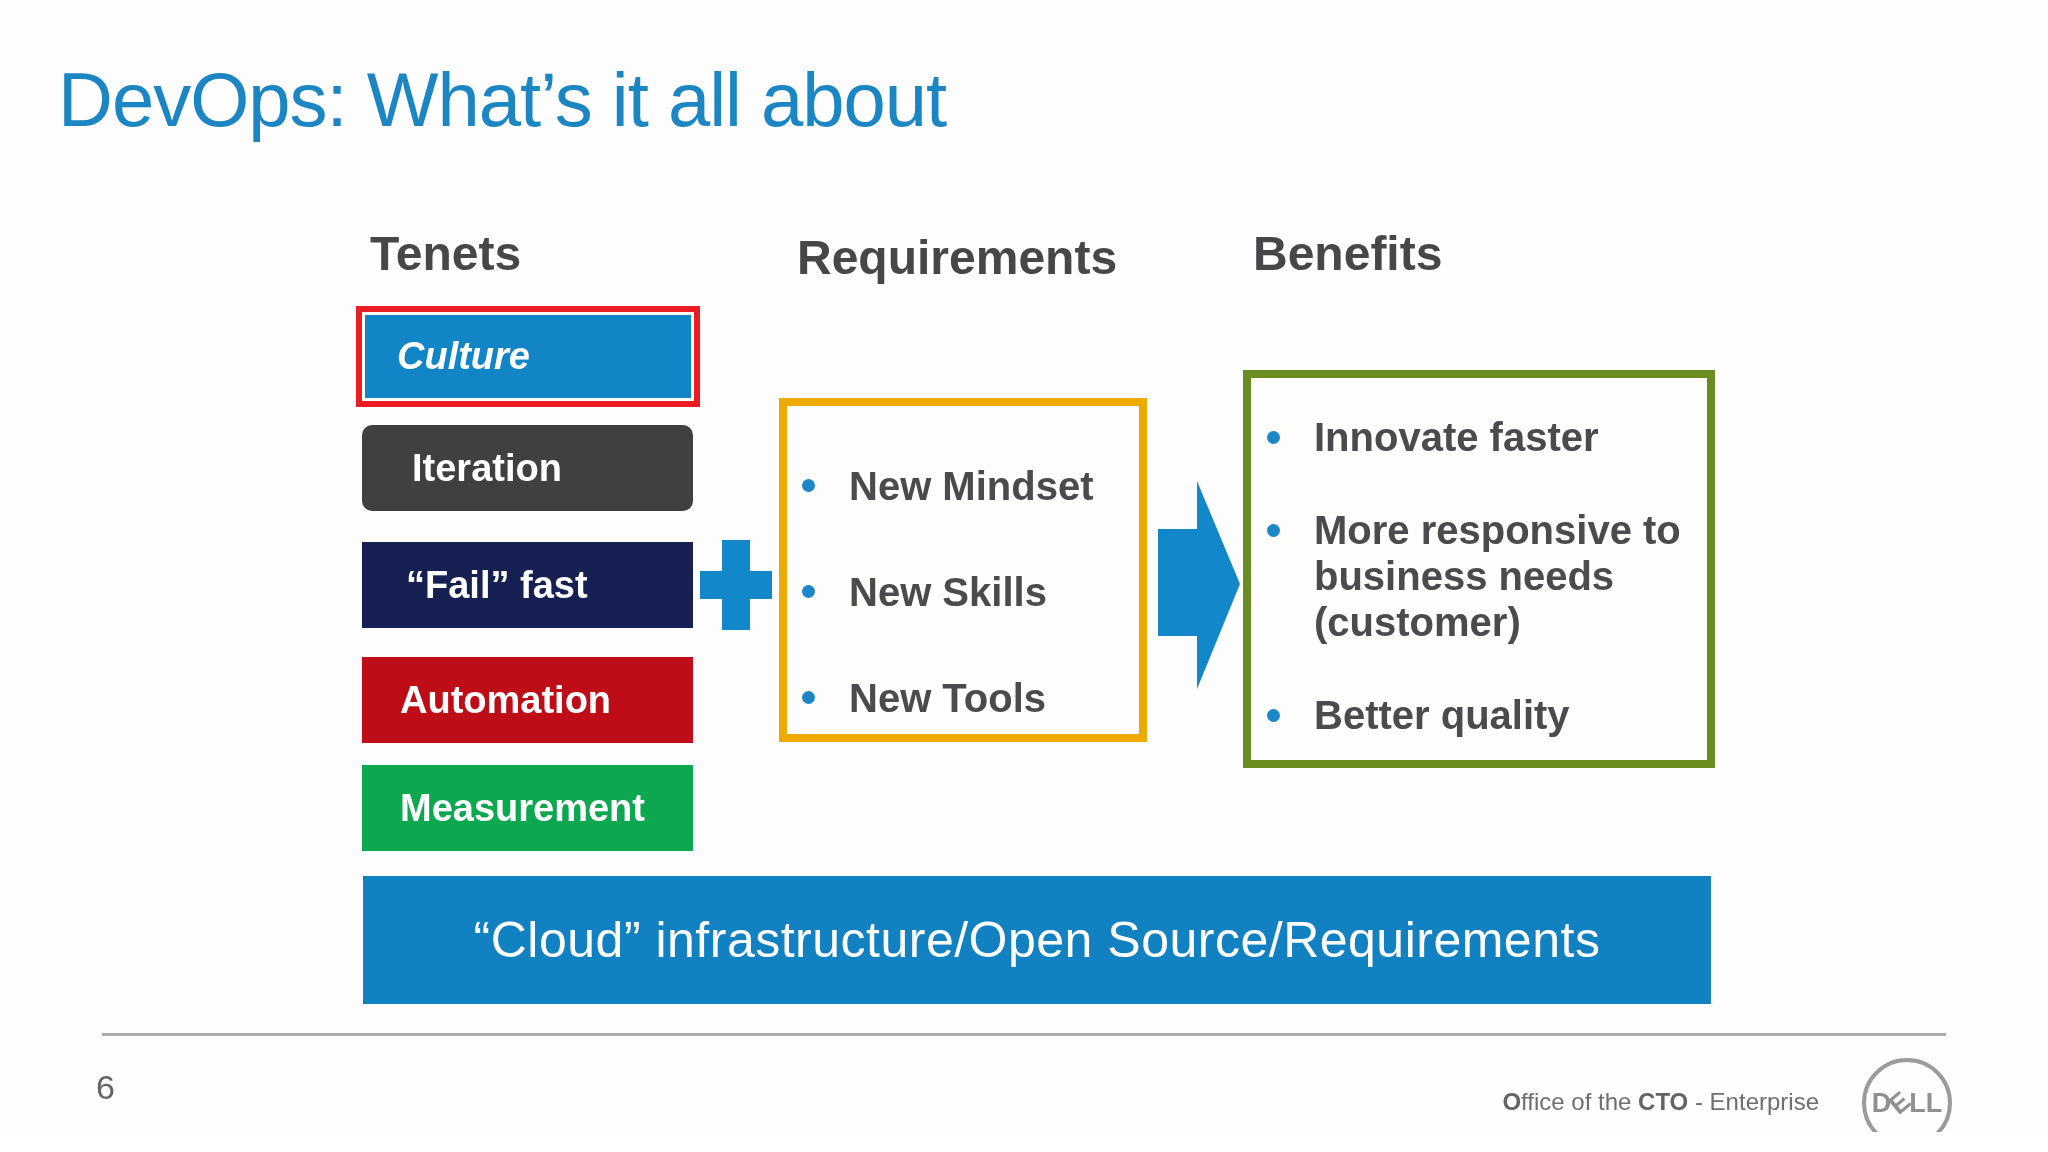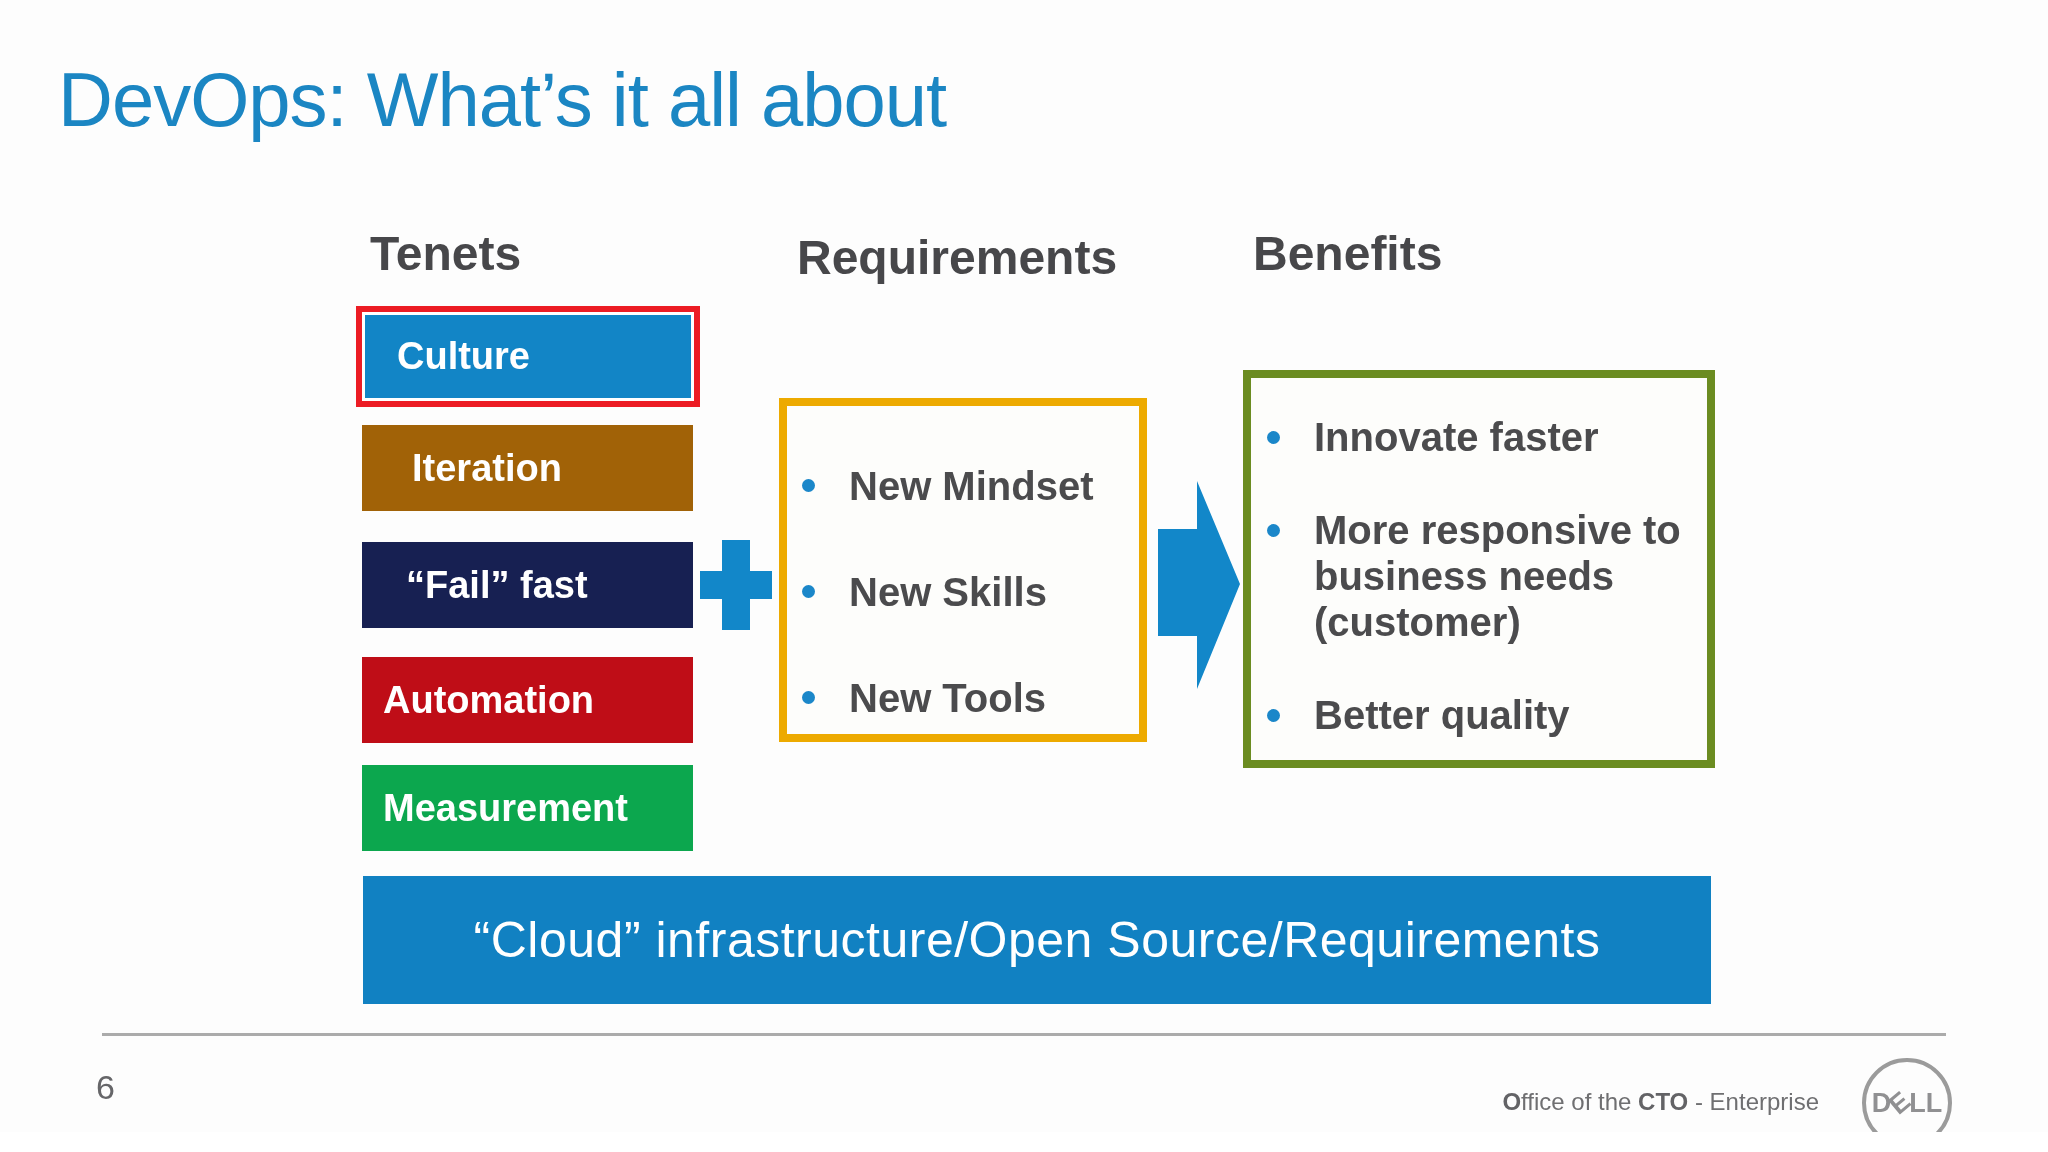--- a/index.html
+++ b/index.html
@@ -8,28 +8,28 @@
 
   .title{position:absolute;left:58px;top:56px;font-size:76px;font-weight:300;
          color:#1b86c3;letter-spacing:-1px;white-space:nowrap;}
 
   .col-header{position:absolute;font-size:48px;font-weight:bold;color:#47474a;}
   .hdr-tenets{left:370px;top:226px;}
   .hdr-req{left:797px;top:230px;}
   .hdr-ben{left:1253px;top:226px;}
 
   .tenet-box{position:absolute;left:362px;width:331px;height:86px;display:flex;
-             align-items:center;padding-left:21px;box-sizing:border-box;}
+             align-items:center;padding-left:38px;box-sizing:border-box;}
   .tenet-label{color:#ffffff;font-size:38px;font-weight:bold;white-space:nowrap;}
 
   .culture-outer{position:absolute;left:356px;top:306px;width:344px;height:101px;
                  border:6px solid #ec1c24;background:#ffffff;padding:3px;box-sizing:border-box;}
   .culture-inner{width:100%;height:100%;background:#1285c6;display:flex;align-items:center;
-                 padding-left:32px;box-sizing:border-box;}
-  .box-iteration{top:425px;background:#a16207;padding-left:50px;}
+                 padding-left:32px;box-sizing:border-box;font-style:italic;}
+  .box-iteration{top:425px;background:#404040;padding-left:50px;border-radius:10px;}
   .box-failfast{top:542px;background:#172052;padding-left:44px;}
   .box-automation{top:657px;background:#bf0d17;}
   .box-measurement{top:765px;background:#0ca74e;}
 
   .plus{position:absolute;left:700px;top:540px;width:72px;height:90px;}
   .plus .v{position:absolute;left:22px;top:0;width:28px;height:90px;background:#1287c9;}
   .plus .h{position:absolute;left:0;top:31px;width:72px;height:28px;background:#1287c9;}
 
   .outline-box{position:absolute;box-sizing:border-box;background:#fdfdfb;
                display:flex;flex-direction:column;}

